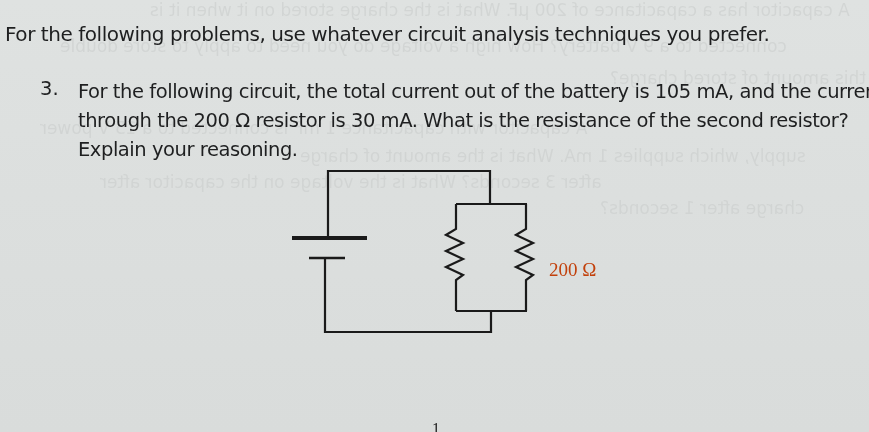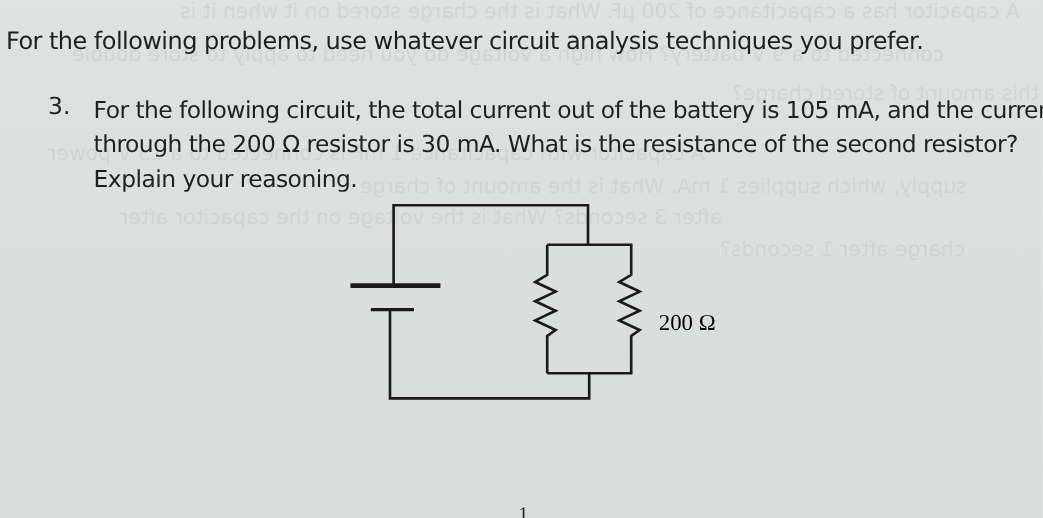--- a/index.html
+++ b/index.html
@@ -23,21 +23,21 @@
     position: absolute; left: 0; top: 0; font-size: 19.5px;
   }
   .problem .body {
     position: absolute; left: 38px; top: 0; width: 800px;
     font-size: 19.5px; line-height: 29px; letter-spacing: -0.45px;
   }
   .problem .body span { display: block; white-space: nowrap; }
   svg.circuit { position: absolute; left: 0; top: 0; }
   .res-label {
     position: absolute; left: 549px; top: 259px;
-    font-family: "Liberation Serif", serif; font-size: 19px; color: #000000;
+    font-family: "Liberation Serif", serif; font-size: 19px; color: #c2410c;
   }
   .page-num {
     position: absolute; left: 432px; top: 420px;
     font-family: "Liberation Serif", serif; font-size: 16px; color: #222;
   }
 </style>
 </head>
 <body>
 
 <div class="ghost" style="left:150px; top:0px;">A capacitor has a capacitance of 200 µF. What is the charge stored on it when it is</div>

